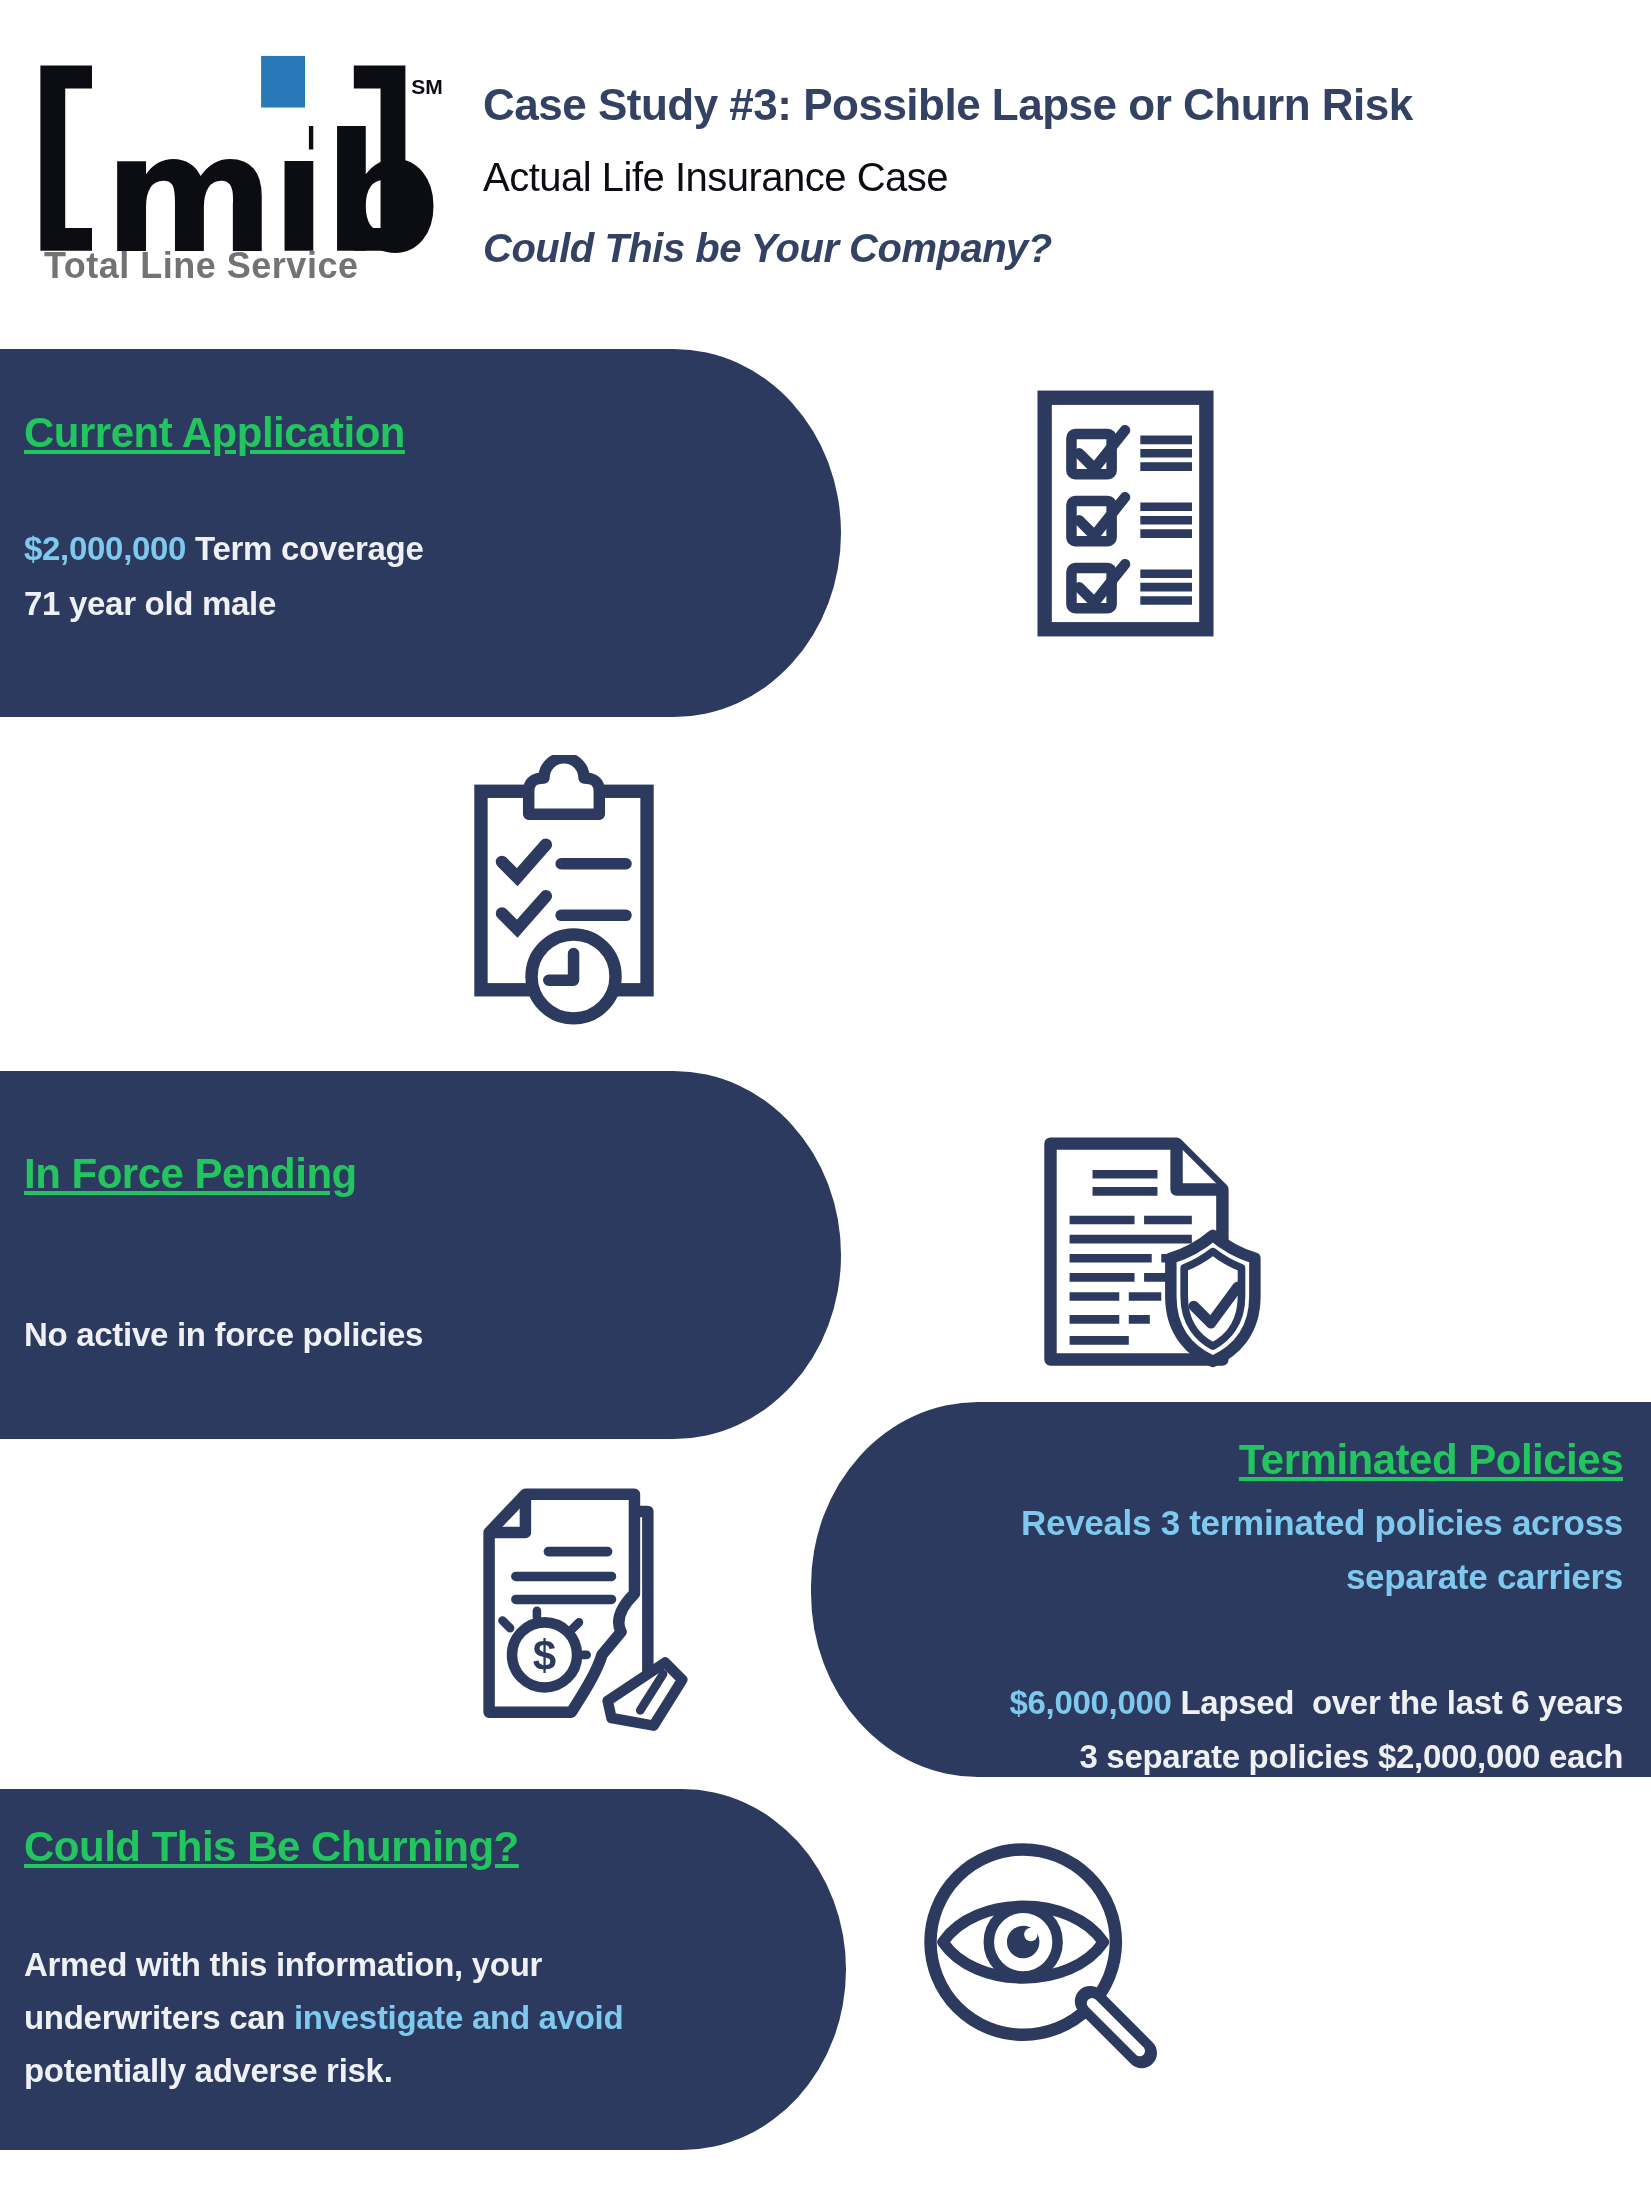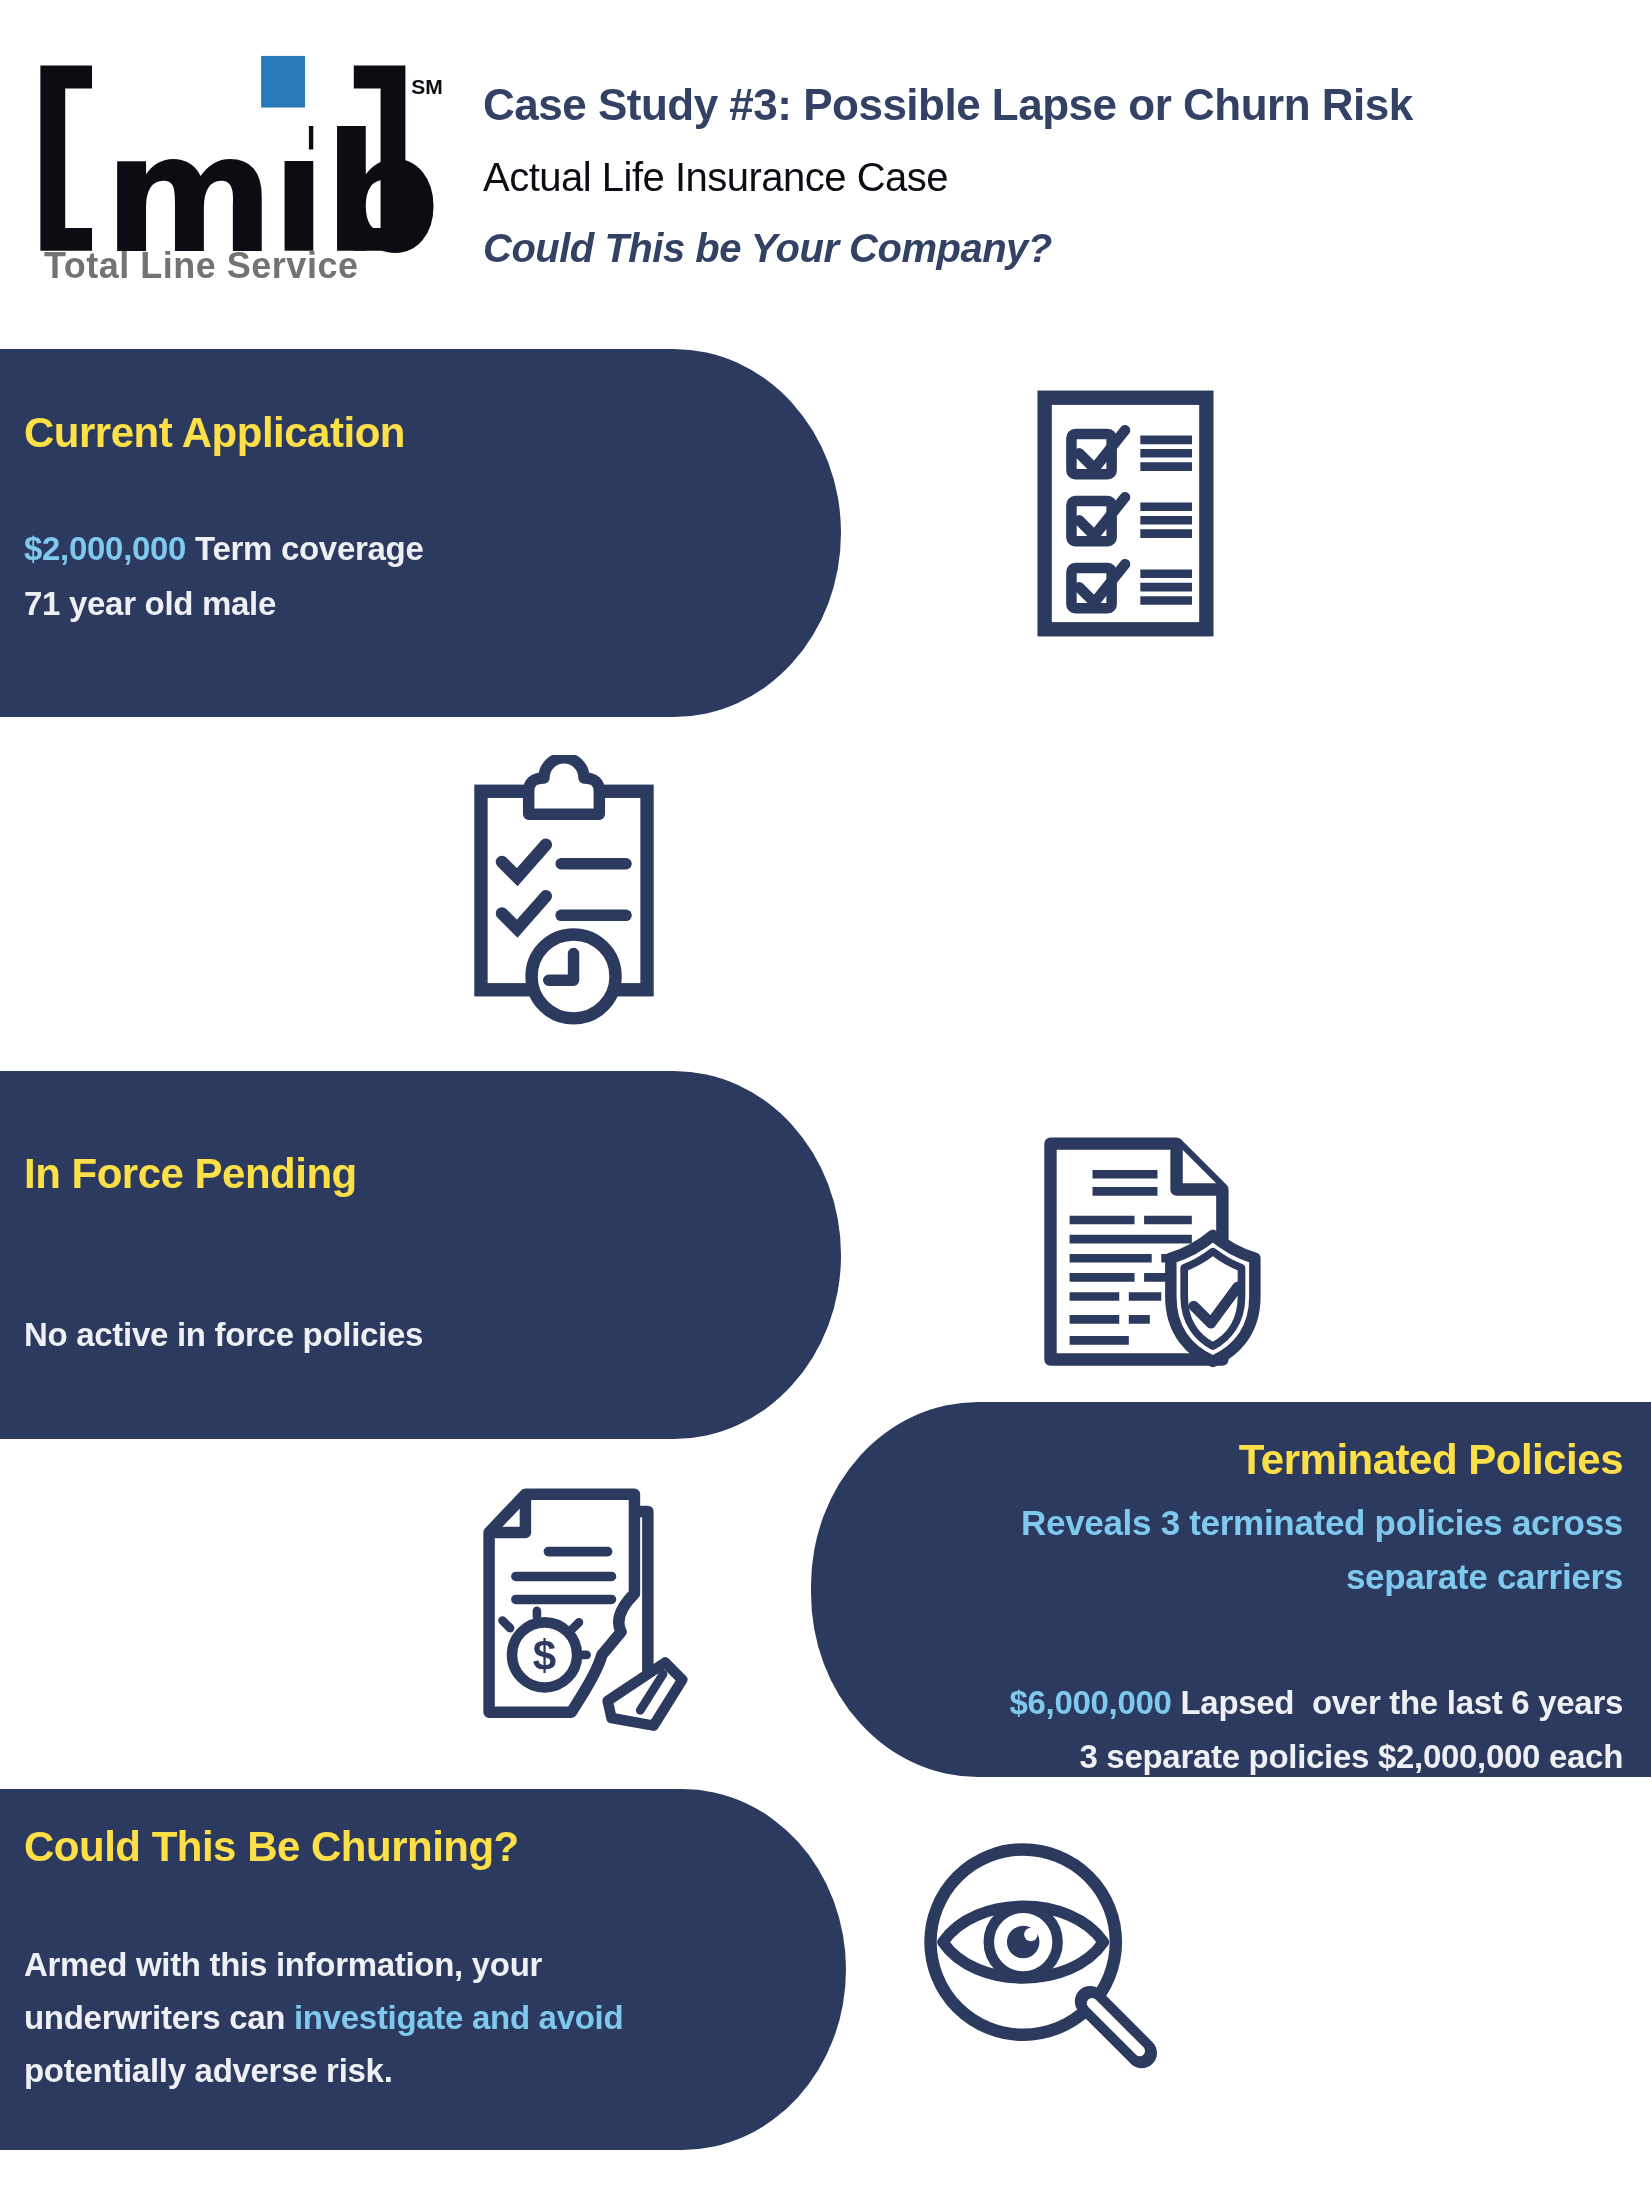--- a/index.html
+++ b/index.html
@@ -23,21 +23,21 @@
   
   .panel{position:absolute;background:#2b3a5e;color:#ffffff;}
   .panel.from-left{left:0;width:841px;border-radius:0 167px 167px 0 / 0 184px 184px 0;}
   .panel.from-right{left:811px;width:841px;border-radius:167px 0 0 167px / 184px 0 0 184px;text-align:right;}
   #panel-1{top:349px;height:368px;}
   #panel-2{top:709px;height:368px;}
   #panel-3{top:1071px;height:368px;}
   #panel-4{top:1402px;height:375px;}
   #panel-5{top:1789px;height:361px;width:846px;}
   .panel .heading{
-    position:absolute;font-size:42px;font-weight:700;letter-spacing:-0.5px;color:#fde047;
+    position:absolute;font-size:42px;font-weight:700;letter-spacing:-0.5px;color:#22c55e;text-decoration:underline;
   }
   .panel .subtitle{
     position:absolute;font-size:35px;font-weight:700;color:#7fc9ef;letter-spacing:-0.3px;
   }
   .panel .body{
     position:absolute;font-size:33px;font-weight:700;color:#eef0f4;letter-spacing:-0.3px;
   }
   .from-left .heading,.from-left .subtitle,.from-left .body{left:24px;text-align:left;}
   .from-right .heading,.from-right .subtitle,.from-right .body{right:29px;text-align:right;}
   .accent{color:#7fc9ef;}

